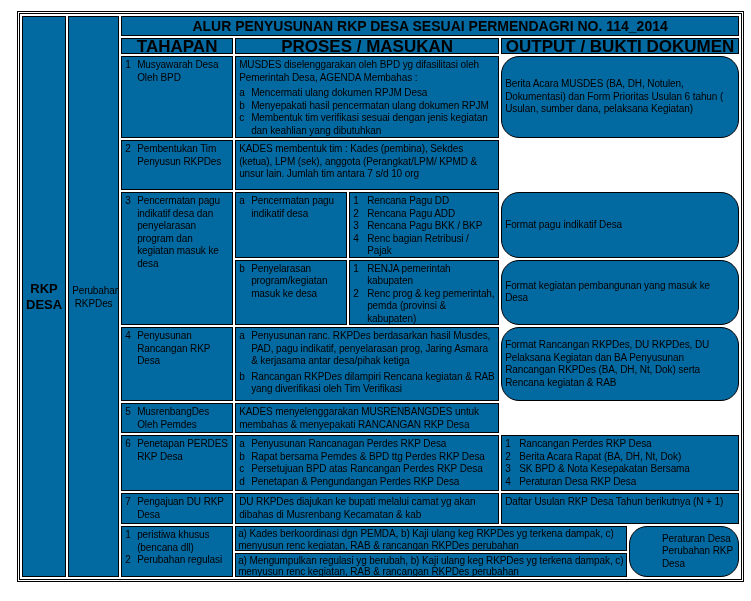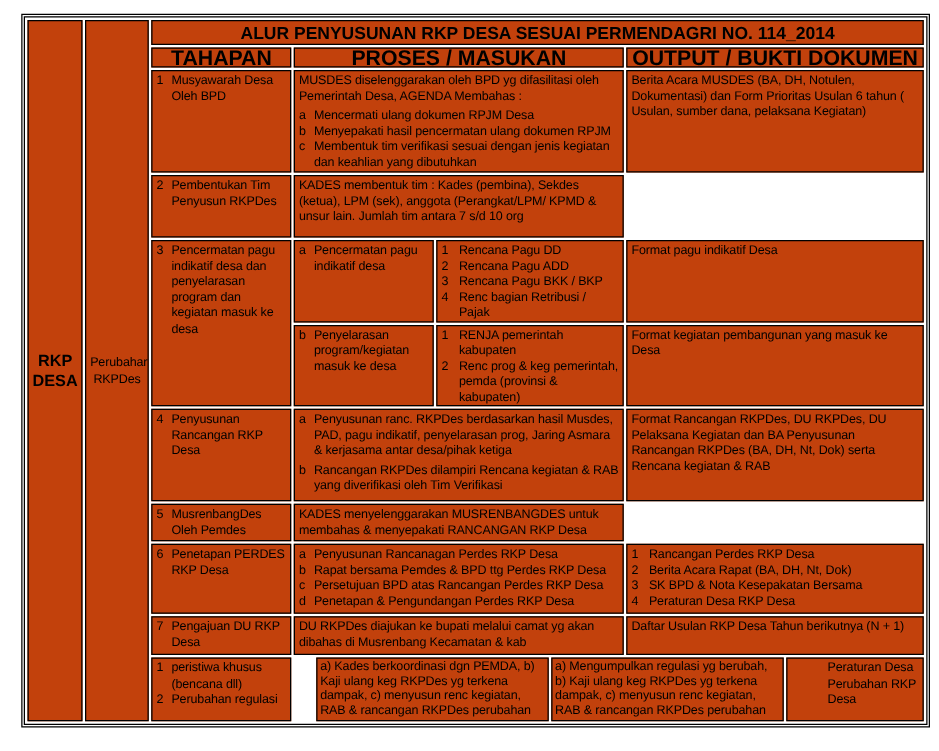--- a/index.html
+++ b/index.html
@@ -7,27 +7,27 @@
   body {
     width:751px; height:601px; position:relative; overflow:hidden;
     font-family:"Liberation Sans","DejaVu Sans",sans-serif;
     font-size:10px; line-height:12.5px; color:#000; letter-spacing:-0.1px;
   }
   .frame { position:absolute; left:17px; top:11px; width:727px; border:1px solid #000; padding:1px; background:#fff; }
   .frame-inner { border:1px solid #000; padding:2px; }
   .layout { display:flex; gap:2px; align-items:stretch; }
   .left-col { flex:0 0 72px; display:flex; gap:2px; }
   .right-col { flex:1; min-width:0; display:flex; flex-direction:column; gap:2px; }
-  .cell { border:1px solid #000; background:#c2410c; padding:2px 3px; overflow:hidden; }
+  .cell { border:1px solid #000; background:#0369a1; padding:2px 3px; overflow:hidden; }
   .trow { display:flex; gap:2px; }
   .tcol { display:flex; flex-direction:column; gap:2px; }
   .c-tahapan { flex:0 0 112px; }
   .c-proses  { flex:0 0 264px; }
   .c-output  { flex:1; min-width:0; }
-  .vcenter { display:flex; flex-direction:column; justify-content:flex-start; }
+  .vcenter { display:flex; flex-direction:column; justify-content:center;border-radius:18px; }
   .title-cell { height:20px; font-weight:bold; font-size:14px; line-height:15px; text-align:center; letter-spacing:0; padding-top:2px; }
   .header-cell { height:16px; font-weight:bold; font-size:17px; line-height:11px; text-align:center; letter-spacing:0; }
   .side-main { flex:1; display:flex; flex-direction:column; justify-content:center; text-align:center; font-weight:bold; font-size:13px; line-height:16px; letter-spacing:0; }
   .side-sub  { flex:0 0 51px; display:flex; flex-direction:column; justify-content:center; text-align:center; font-size:10px; line-height:13px; }
   .mi { display:flex; }
   .mk { flex:0 0 12px; }
   .mk14 { flex:0 0 14px; }
   .tx { flex:1; min-width:0; }
   .gap-top { margin-top:3px; }
   .h-r1 { height:82px; }
@@ -36,21 +36,21 @@
   .h-r4 { height:74px; }
   .h-r5 { height:30px; }
   .h-r6 { height:56px; }
   .h-r7 { height:31px; }
   .h-pr { height:51px; }
   .subcol { flex:0 0 264px; }
   .sublabel { flex:0 0 112px; }
   .sublist { flex:1; min-width:0; }
   .half { flex:1; min-height:0; }
   .pr-trigger { flex:0 0 112px; }
-  .pr-mid { flex:1; min-width:0; display:flex; flex-direction:row; gap:2px;margin-left:18px; }
+  .pr-mid { flex:1; min-width:0; display:flex; flex-direction:column; gap:2px; }
   .pr-proc { flex:1; line-height:11.5px; padding:1px 2px; }
   .pr-out { flex:0 0 110px;padding-left:32px; }
 </style>
 </head>
 <body>
 
 <div class="frame">
   <div class="frame-inner">
     <div class="layout">
 

